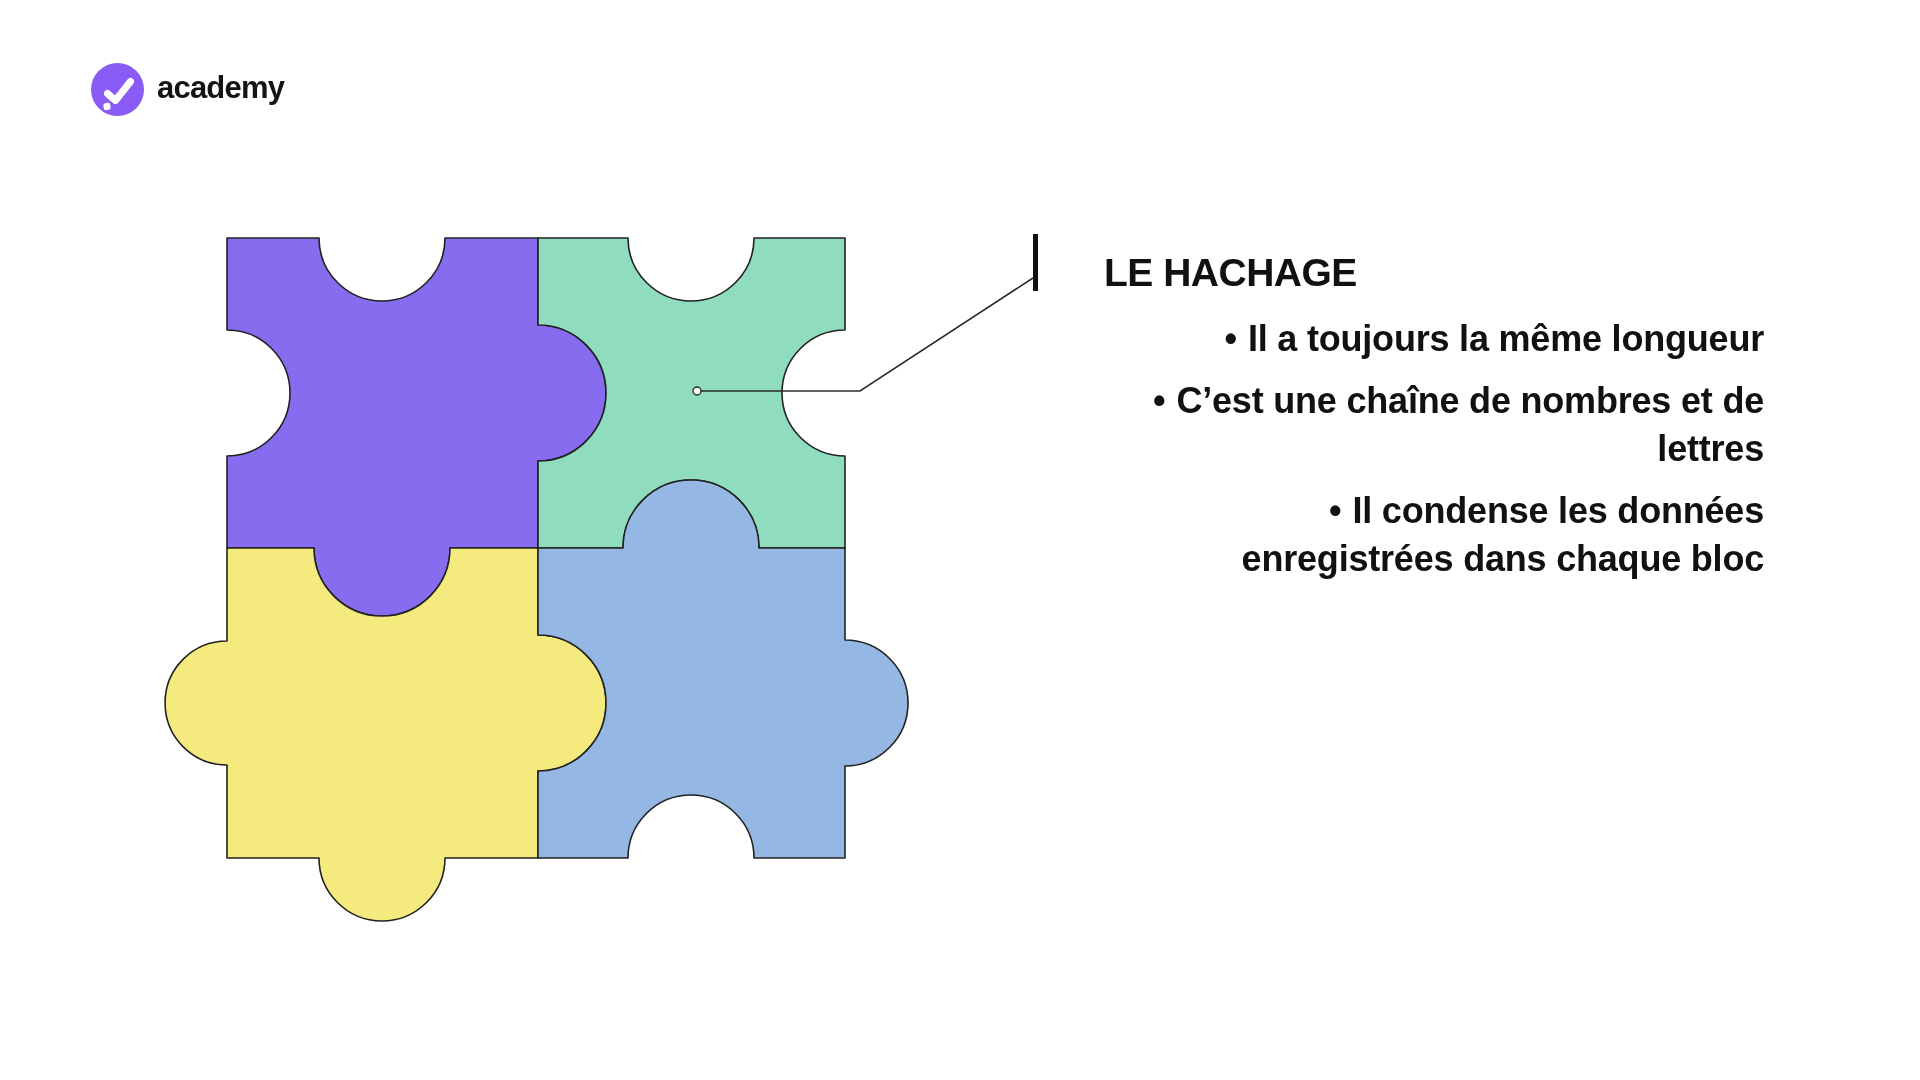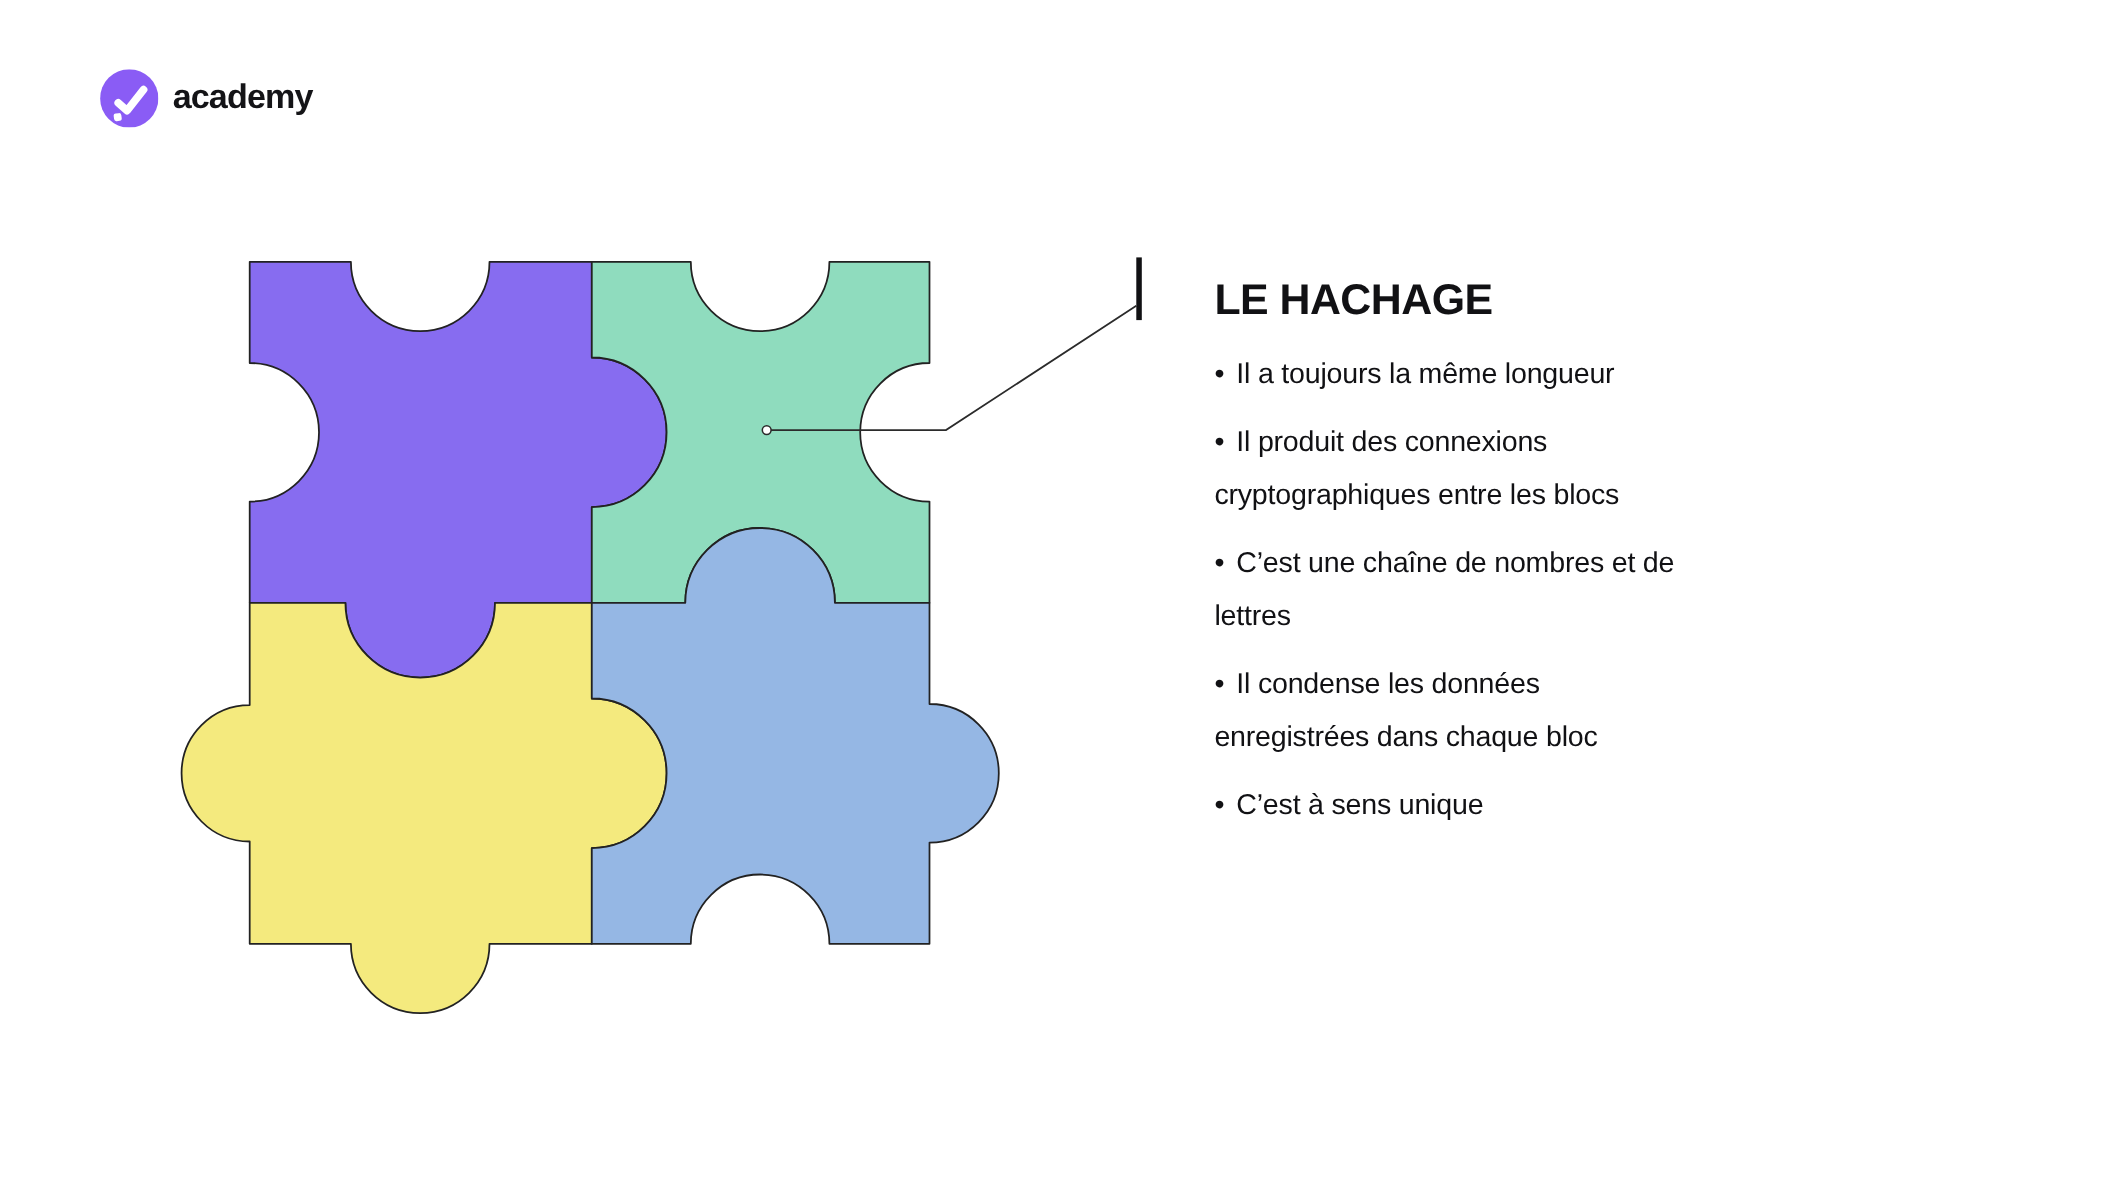--- a/index.html
+++ b/index.html
@@ -68,25 +68,26 @@
     letter-spacing: -0.5px;
     line-height: 46px;
     margin: 12px 0 19px 0;
   }
   .bullet-list {
     list-style: none;
     margin: 0;
     padding: 0;
   }
   .bullet-item {
-    font-size: 26px;
-    font-weight: 400;
+    font-size: 36px;
+    font-weight: 700;
     letter-spacing: -0.2px;
     line-height: 48px;
     margin: 0 0 14px 0;
+    text-align: right;
   }
   .bullet-marker { margin-right: 11px; }
   .bullet-text { white-space: pre-line; }
 </style>
 </head>
 <body>
 
 <div class="canvas">
 
   <div class="logo">
@@ -129,23 +130,20 @@
     <polyline points="697,391 860,391 1033,278" fill="none" stroke-width="1.6" stroke="#2b2b2b"></polyline>
     <circle cx="697" cy="391" r="4" stroke-width="1.4" stroke="#2b2b2b" fill="#ffffff"></circle>
   </svg>
 
   <div class="accent-bar"></div>
 
   <div class="callout">
     <h1 class="callout-title">LE HACHAGE</h1>
     <ul class="bullet-list">
       <li class="bullet-item"><span class="bullet-marker">•</span><span class="bullet-text">Il a toujours la même longueur</span></li>
-      <li class="bullet-item"><span class="bullet-marker">•</span><span class="bullet-text">Il produit des connexions
-cryptographiques entre les blocs</span></li>
       <li class="bullet-item"><span class="bullet-marker">•</span><span class="bullet-text">C’est une chaîne de nombres et de
 lettres</span></li>
       <li class="bullet-item"><span class="bullet-marker">•</span><span class="bullet-text">Il condense les données
 enregistrées dans chaque bloc</span></li>
-      <li class="bullet-item"><span class="bullet-marker">•</span><span class="bullet-text">C’est à sens unique</span></li>
     </ul>
   </div>
 
 </div>
 
 </body></html>

